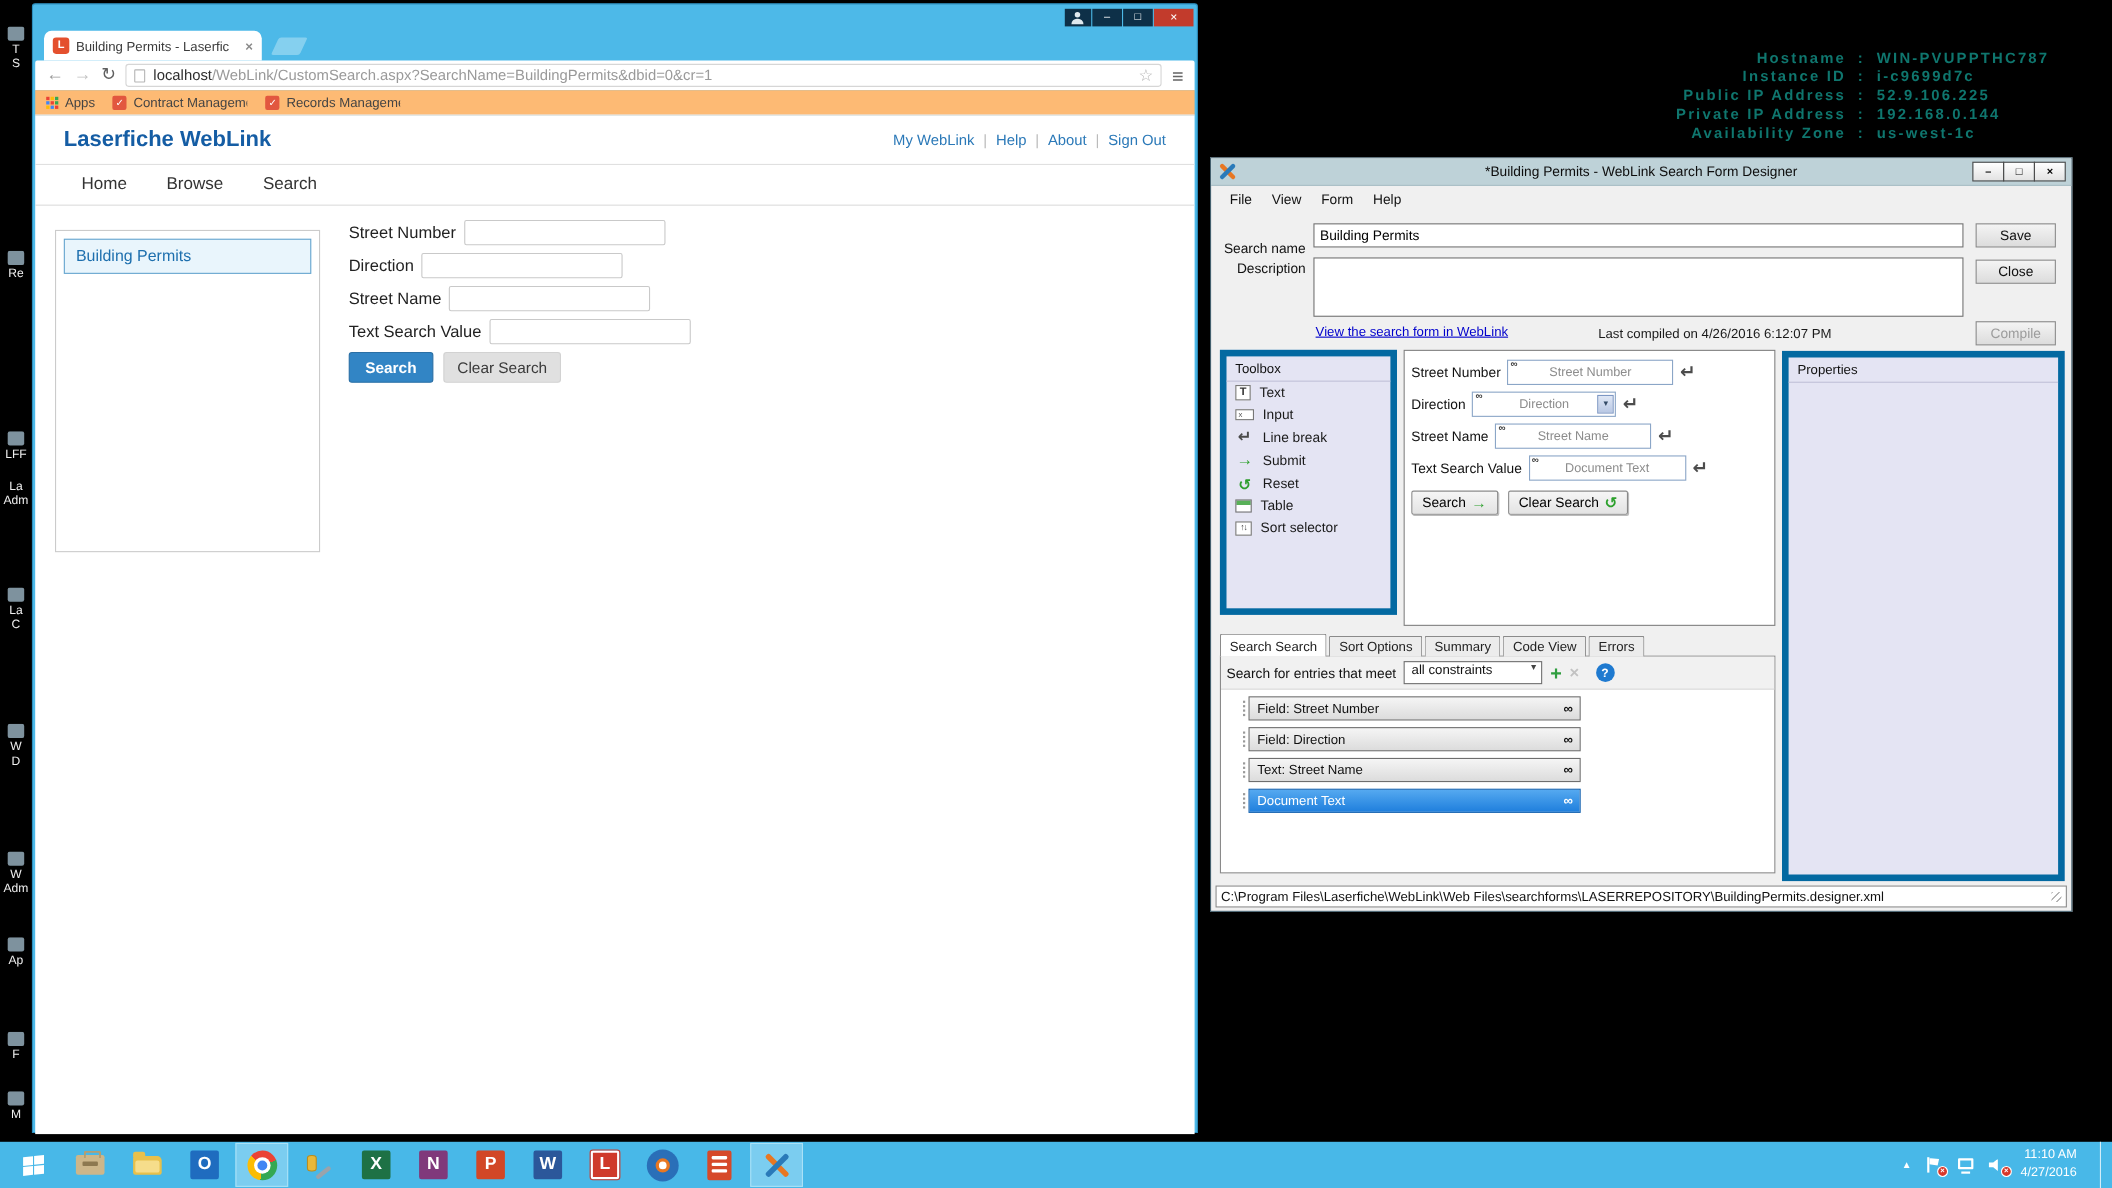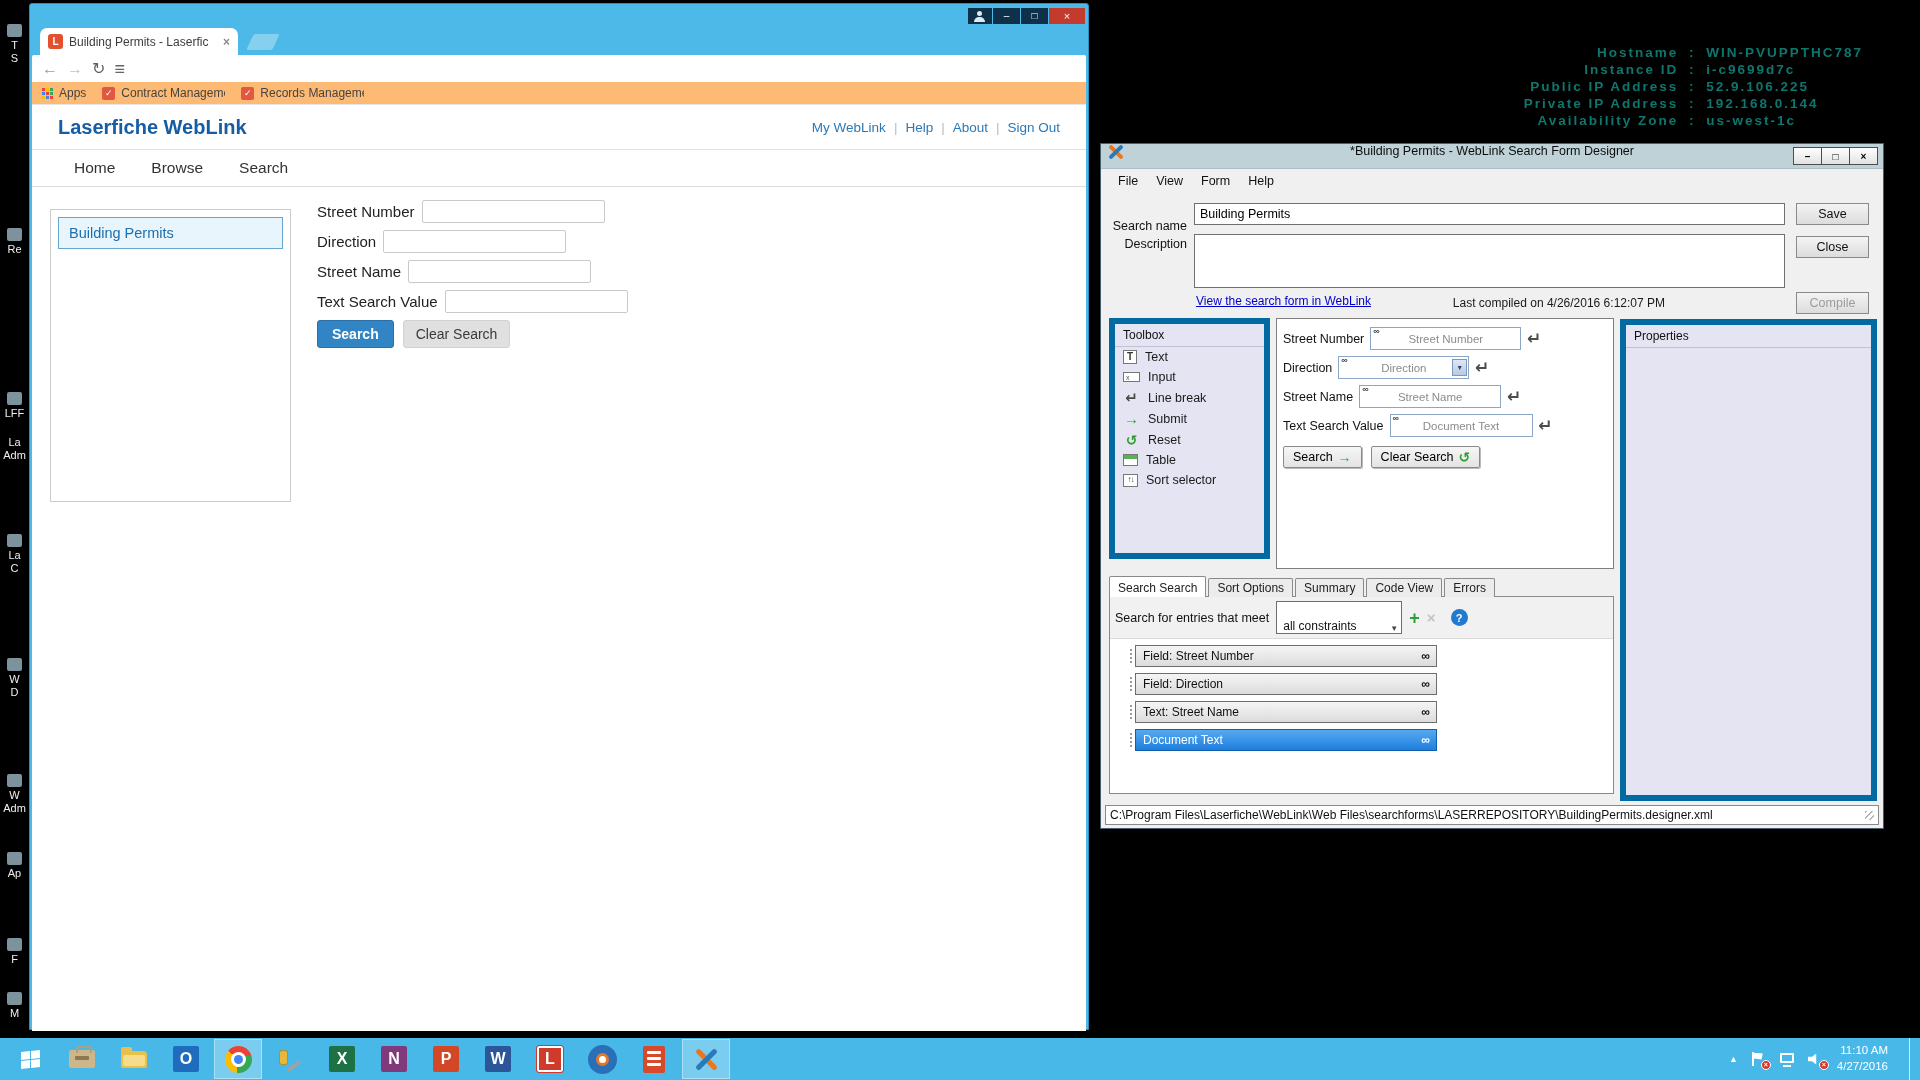--- a/index.html
+++ b/index.html
@@ -70,21 +70,21 @@
   .frow label{font-size:15px;color:#222;margin-right:7px}
   .frow input{width:183px;height:23px;border:1px solid #c9c9c9;border-radius:2px;background:#fff;font-size:13px;padding:0 4px}
   .fbtns{display:flex;gap:9px;margin-top:5px}
   .btn-search{background:#3285c5;border:1px solid #2a6fa5;color:#fff;font-weight:700;font-size:14px;padding:5px 14px;border-radius:3px;cursor:pointer}
   .btn-clear{background:#e0e0e0;border:1px solid #d2d2d2;color:#3a3a3a;font-size:14px;padding:5px 12px;border-radius:3px;cursor:pointer}
   .pfooter{position:absolute;top:415px;left:0;width:100%;text-align:center;font-size:11.5px;color:#8a8a8a}
   .pfooter a{color:#2b79b8;text-decoration:underline;cursor:pointer}
 
   
   .designer{position:absolute;left:1100px;top:143px;width:784px;height:686px;background:#f0f0f0;border:1px solid #44606e}
-  .d-title{height:25px;background:#bed2d8;display:flex;padding:0 7px;position:relative;border-bottom:1px solid #a9bec5}
+  .d-title{height:25px;background:#bed2d8;display:flex;align-items:center;padding:0 7px;position:relative;border-bottom:1px solid #a9bec5}
   .d-title .ttl{position:absolute;left:0;right:0;text-align:center;font-size:12.5px;color:#0d0d0d}
   .xlogo{width:16px;height:16px;position:relative;z-index:1}
   .xlogo i{position:absolute;left:-1px;top:6px;width:18px;height:4px;border-radius:2px;display:block}
   .xlogo .xo{background:#e87722;transform:rotate(45deg)}
   .xlogo .xb{background:#2a7ab9;transform:rotate(-45deg)}
   .d-ctl{position:absolute;right:5px;top:3px;display:flex;z-index:2}
   .dbtn{width:29px;height:18px;background:linear-gradient(#ffffff,#e2e2e2);border:1px solid #4d4d4d;display:flex;align-items:center;justify-content:center;font-size:10px;color:#000;margin-left:-1px;font-weight:700}
   .d-menu{height:24px;display:flex;align-items:center;padding:0 8px;font-size:12.5px;color:#111}
   .d-menu span{padding:3px 9px;cursor:pointer}
   .d-content{position:relative;height:634px}
@@ -121,21 +121,21 @@
   .ret{font-size:17px;font-weight:700;color:#4c4c4c;line-height:1}
   .cbtns{display:flex;gap:9px;margin-top:9px}
   .cbtn{height:22px;background:linear-gradient(#f6f6f6,#e3e3e3);border:1px solid #8a8a8a;border-radius:2px;display:flex;align-items:center;gap:5px;padding:0 9px;font-size:12.5px;box-shadow:1px 1px 0 #bbb;cursor:pointer}
   .garrow{color:#2ca02c;font-weight:700;font-size:14px;line-height:1}
   .tabzone{position:absolute;left:8px;top:384px;width:505px;height:218px}
   .tabs{display:flex;align-items:flex-end;height:20px}
   .tabb{font-size:12px;padding:2px 8px;background:#ececec;border:1px solid #8a8a8a;border-bottom:none;margin-right:2px;border-radius:2px 2px 0 0;color:#222;cursor:pointer}
   .tabb.active{background:#fff;position:relative;z-index:2;padding-top:4px}
   .tabbody{background:#fff;border:1px solid #8a8a8a;height:198px;margin-top:-1px}
   .qbar{display:flex;align-items:center;gap:7px;padding:4px 5px;background:#f1f1f1;border-bottom:1px solid #dadada;font-size:12.5px;color:#111}
-  .combo{width:126px;height:33px;border:1px solid #6e6e6e;background:#fff;display:flex;align-items:flex-end;justify-content:space-between;padding:0 3px 0 6px;font-size:12px;cursor:pointer}
+  .combo{width:126px;height:21px;border:1px solid #6e6e6e;background:#fff;display:flex;align-items:flex-start;justify-content:space-between;padding:0 3px 0 6px;font-size:12px;cursor:pointer}
   .combo .ar{font-size:8px;color:#444}
   .qplus{color:#2f9e3f;font-weight:700;font-size:18px;line-height:1;cursor:pointer}
   .qx{color:#c2c2c2;font-weight:700;font-size:15px;line-height:1}
   .qhelp{width:17px;height:17px;border-radius:50%;background:#1f7ad0;color:#fff;font-size:11px;font-weight:700;display:flex;align-items:center;justify-content:center;margin-left:8px;cursor:pointer}
   .qlist{padding:6px 0 0 25px}
   .qrow{position:relative;width:302px;height:22px;margin-bottom:6px;background:linear-gradient(#f5f5f5,#dcdcdc);border:1px solid #6e6e6e;display:flex;align-items:center;justify-content:space-between;padding:0 7px;font-size:12px;color:#111;cursor:pointer}
   .qrow::before{content:"";position:absolute;left:-6px;top:3px;bottom:3px;border-left:2px dotted #9a9a9a}
   .qrow.sel{background:linear-gradient(#55a9f0,#1f7fdd);border-color:#0f5fae;color:#fff}
   .linkic{font-weight:700;font-size:12px;letter-spacing:-1px}
   .statusbar{position:absolute;left:4px;top:612px;width:774px;height:20px;background:#fff;border:1px solid #8a8a8a;font-size:12px;color:#111;display:flex;align-items:center;justify-content:space-between;padding:0 4px;white-space:nowrap;overflow:hidden}
@@ -244,20 +244,25 @@
         <span class="fav">L</span>
         <span class="tabtitle">Building Permits - Laserfic</span>
         <span class="tabx">×</span>
       </div>
       <div class="newtab"></div>
     </div>
     <div class="b-toolbar">
       <span class="nav-ic">←</span>
       <span class="nav-ic dis">→</span>
       <span class="nav-ic reload">↻</span>
+      <div class="urlbox">
+        <span class="doc-ic"></span>
+        <span class="urltext"><b>localhost</b><span>/WebLink/CustomSearch.aspx?SearchName=BuildingPermits&amp;dbid=0&amp;cr=1</span></span>
+        <span class="star">☆</span>
+      </div>
       <span class="menu-ic">≡</span>
     </div>
     <div class="b-bookmarks">
       <div class="apps">
         <span class="grid9">
             <i></i>
             <i></i>
             <i></i>
             <i></i>
             <i></i>

